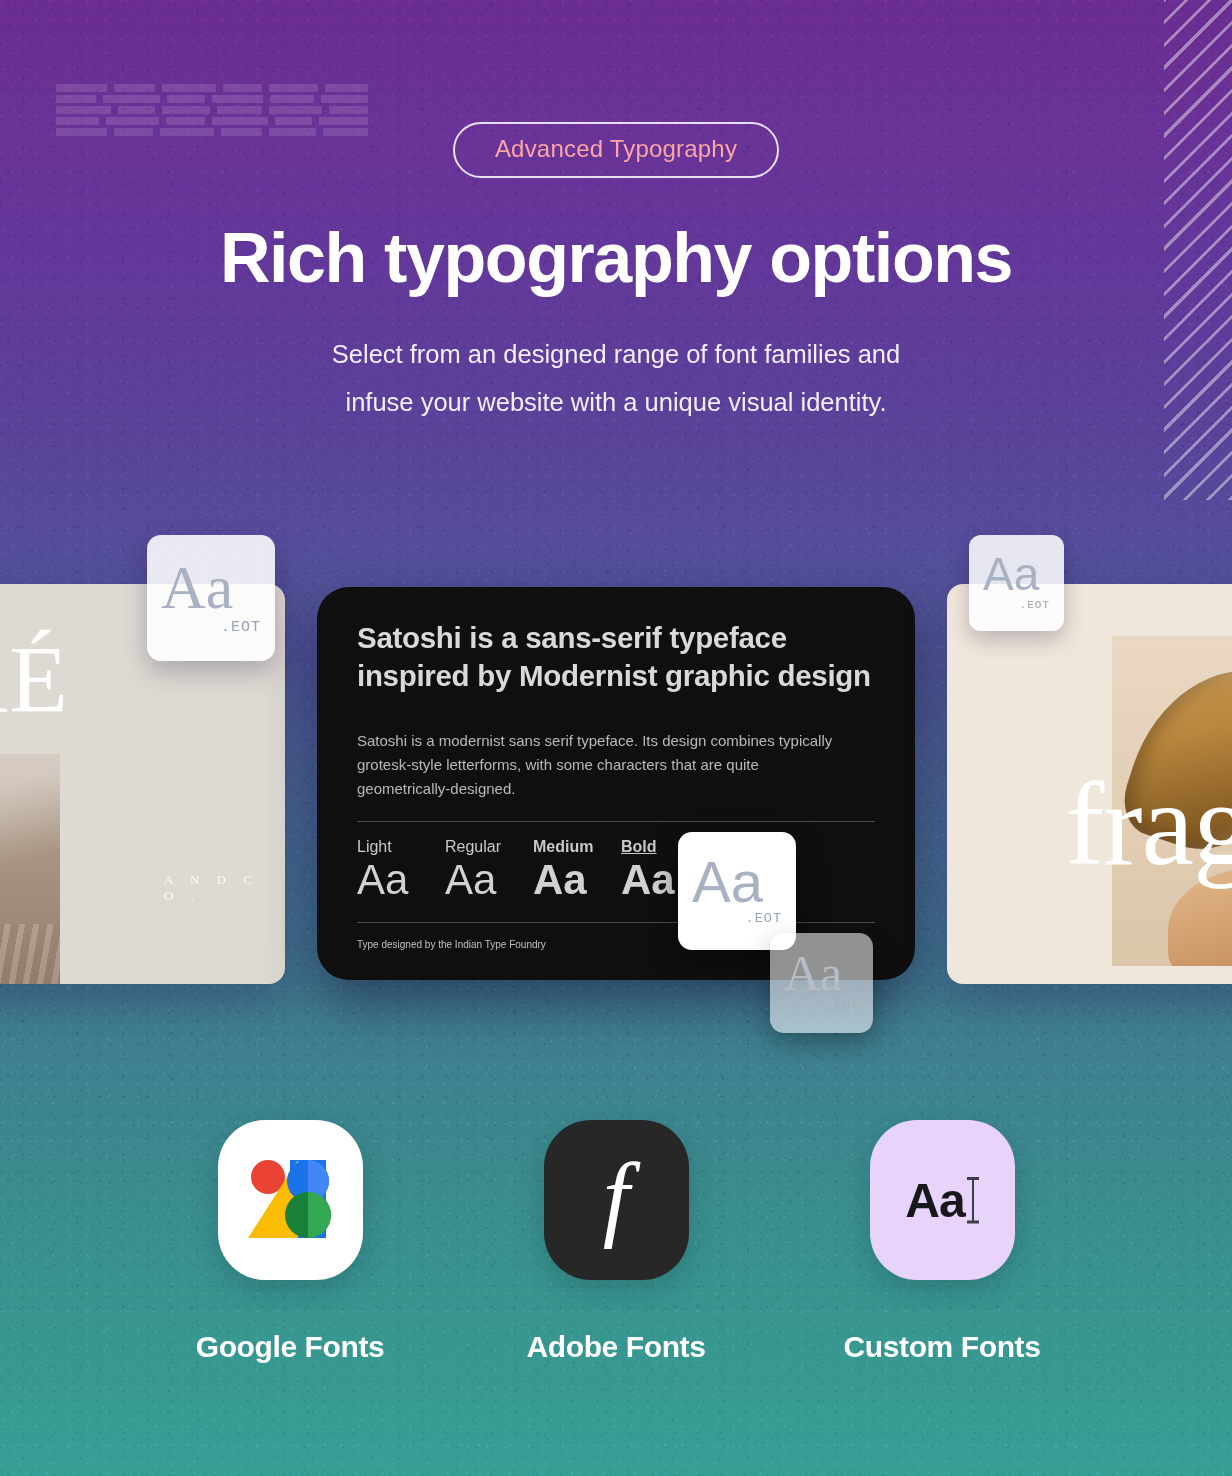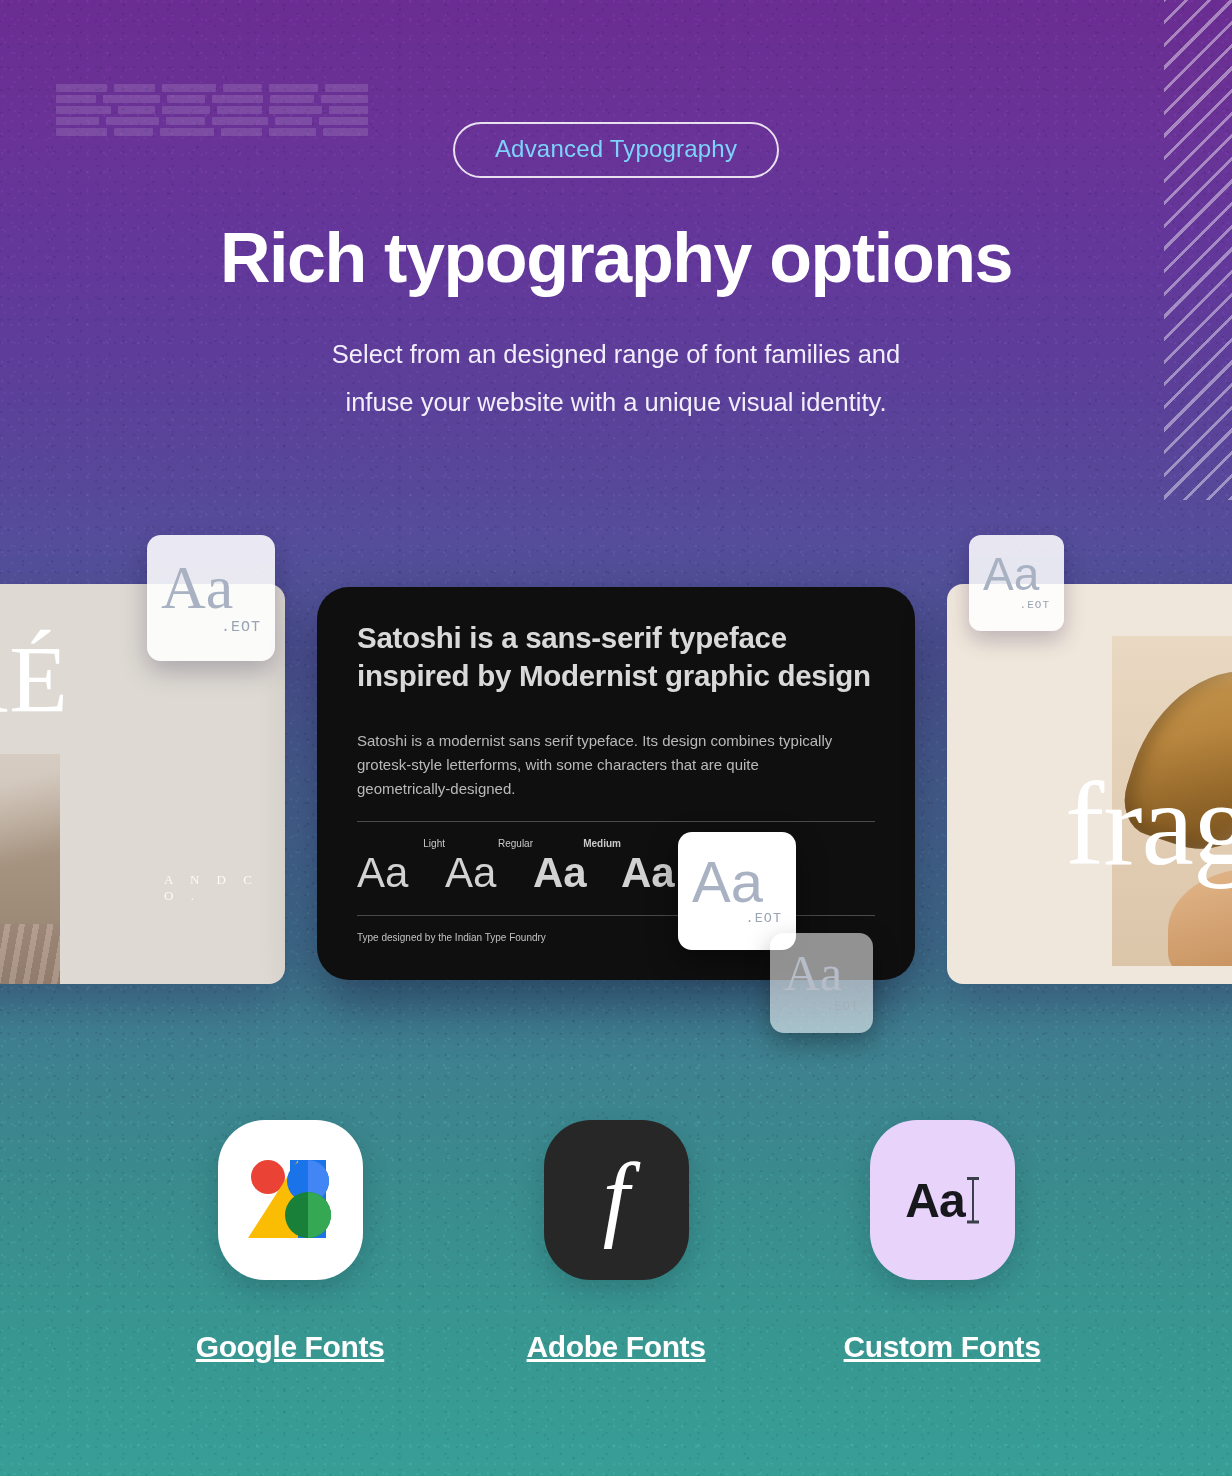--- a/index.html
+++ b/index.html
@@ -66,21 +66,21 @@
   }
 
   
   .hero{ position:absolute; left:0; top:0; width:1232px; z-index:5; text-align:center; }
   .pill{
     display:inline-block;
     margin-top:122px;
     padding:13px 40px 15px;
     border:2px solid rgba(255,255,255,.85);
     border-radius:40px;
-    color:#7dd3fc;
+    color:#fca5a5;
     font-size:24px;
     letter-spacing:.2px;
     line-height:1;
   }
   .hero h1{
     margin-top:44px;
     color:#ffffff;
     font-size:70px;
     font-weight:700;
     letter-spacing:-1.4px;
@@ -149,21 +149,21 @@
     color:#d9d9d9; font-size:29.5px; font-weight:700;
     line-height:1.28; letter-spacing:-.3px;
   }
   .card-dark .body{
     margin-top:34px;
     color:#b9b9b9; font-size:15px; line-height:1.62; max-width:494px;
   }
   .rule{ height:1px; background:#4a4a4a; margin-top:20px; }
   .weights{ display:flex; margin-top:16px; }
   .w{ width:88px; }
-  .w .nm{ color:#c9c9c9; font-size:10px;text-align:right; }
+  .w .nm{ color:#c9c9c9; font-size:16px; }
   .w .aa{ color:#d2d2d2; font-size:42px; line-height:1.05; margin-top:2px; }
   .w-light .nm{ font-weight:300; } .w-light .aa{ font-weight:300; }
   .w-regular .nm{ font-weight:400; } .w-regular .aa{ font-weight:400; }
   .w-medium .nm{ font-weight:600; } .w-medium .aa{ font-weight:600; }
   .w-bold .nm{ font-weight:700;text-decoration:underline; } .w-bold .aa{ font-weight:700; }
   .card-dark .credit{ color:#c2c2c2; font-size:10px; margin-top:16px; }
 
   
   .card-right{
     left:947px; top:24px; width:465px; height:400px;
@@ -233,21 +233,21 @@
   }
   .app{ width:145px; display:flex; flex-direction:column; align-items:center; }
   .tile{
     width:145px; height:160px; border-radius:47px;
     display:flex; align-items:center; justify-content:center;
     box-shadow:0 10px 26px rgba(15,40,55,.22);
     position:relative; overflow:hidden;
   }
   .app .label{
     margin-top:50px; color:#ffffff;
-    font-size:30px; font-weight:700; letter-spacing:-.4px; white-space:nowrap;text-decoration:underline;
+    font-size:30px; font-weight:700; letter-spacing:-.4px; white-space:nowrap;
   }
   .tile-google{ background:#ffffff; }
   .tile-adobe{ background:#272727; }
   .tile-custom{ background:#e8d3fb; }
   .adobe-f{
     font-family:"Liberation Serif", serif; font-style:italic;
     font-size:96px; color:#ffffff; line-height:.8; margin-top:-6px;
   }
   .custom-aa{
     font-size:48px; font-weight:700; color:#17181b; letter-spacing:-1px;

